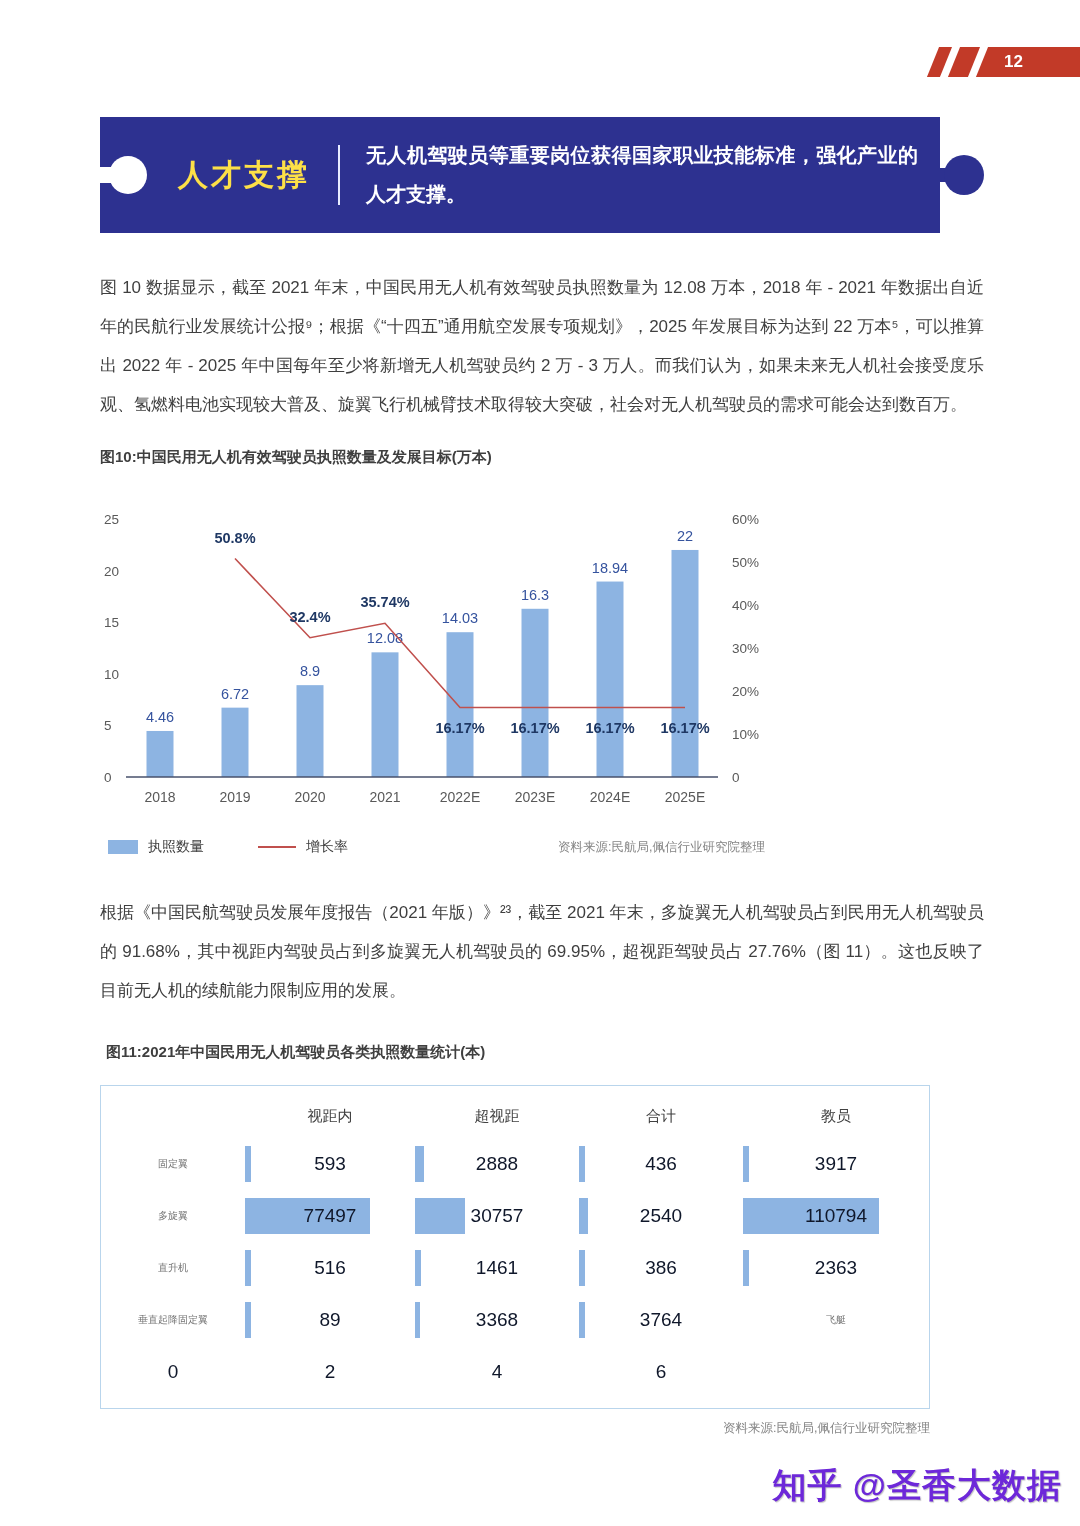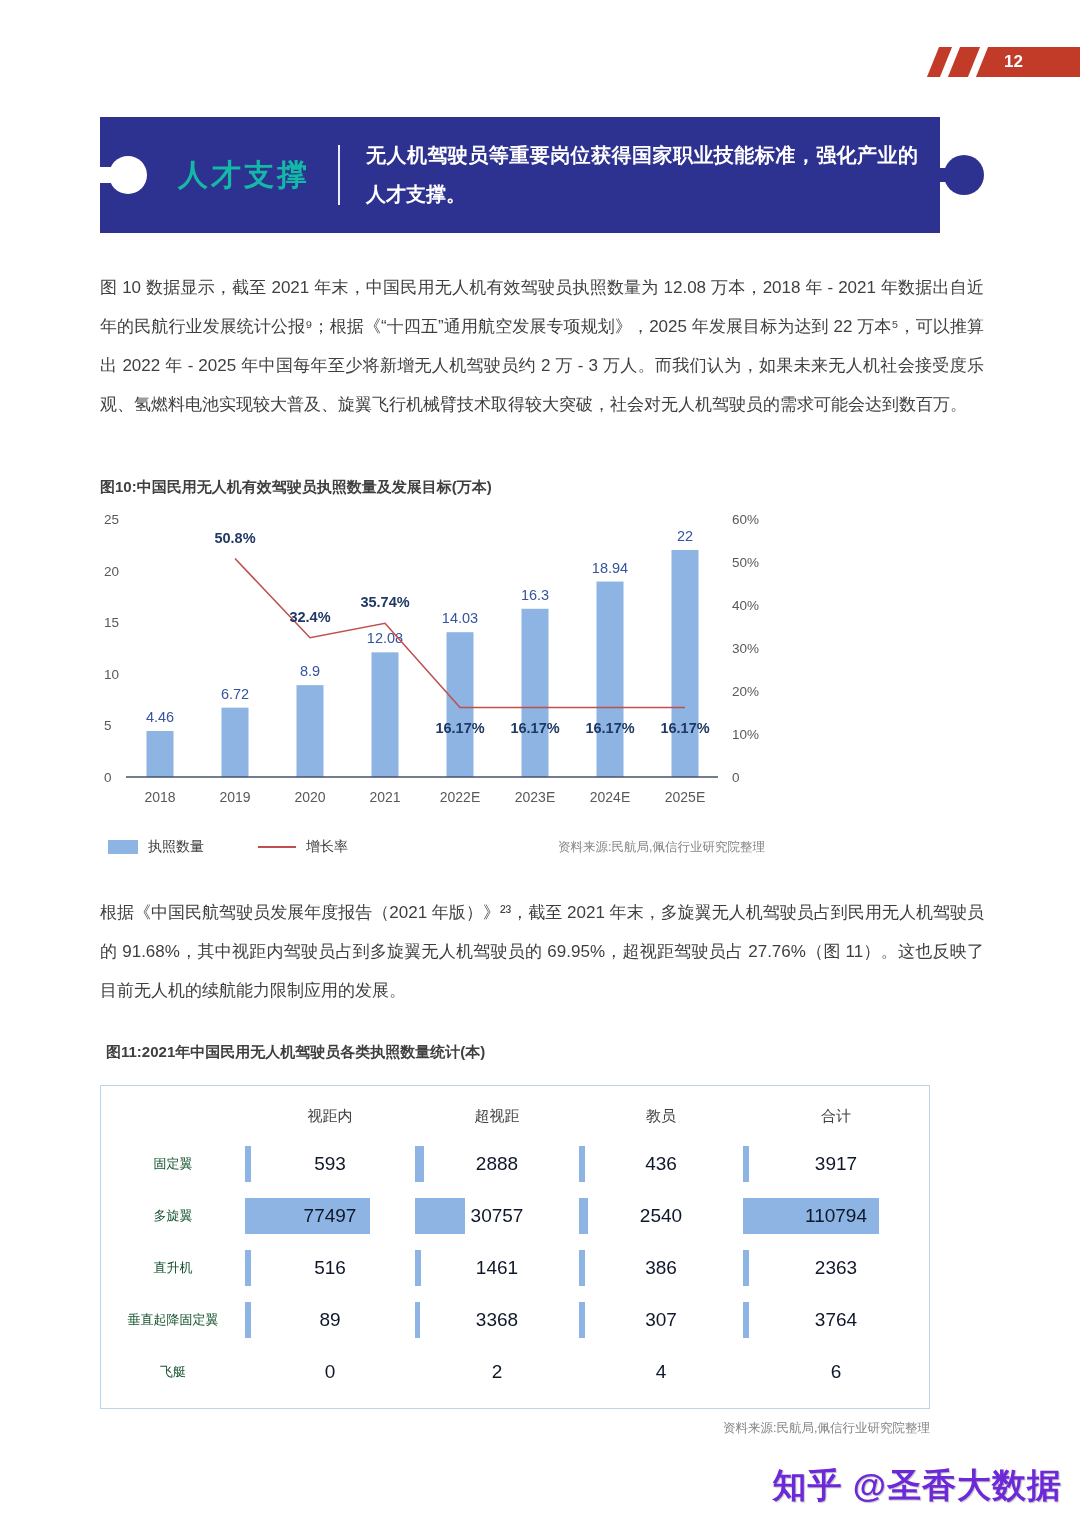--- a/index.html
+++ b/index.html
@@ -18,50 +18,50 @@
     font-size:17px;padding-left:22px;}
   
   .banner{position:absolute;left:100px;top:117px;width:840px;height:116px;background:#2d3190;}
   .banner-notch-neck{position:absolute;left:0;top:calc(50% - 8px);width:13px;height:16px;background:#fff;}
   .banner-notch-circle{position:absolute;left:9px;top:50%;transform:translateY(-50%);
     width:38px;height:38px;border-radius:50%;background:#fff;}
   .banner-knob-neck{position:absolute;right:-12px;top:calc(50% - 7px);width:14px;height:14px;background:#2d3190;}
   .banner-knob{position:absolute;right:-44px;top:50%;transform:translateY(-50%);
     width:40px;height:40px;border-radius:50%;background:#2d3190;}
   .banner-title{position:absolute;left:78px;top:50%;transform:translateY(-50%);
-    color:#14b8a6;font-size:30px;font-weight:bold;letter-spacing:3px;}
+    color:#fde047;font-size:30px;font-weight:bold;letter-spacing:3px;}
   .banner-divider{position:absolute;left:238px;top:28px;width:2px;height:60px;background:#e8ecff;}
   .banner-text{position:absolute;left:266px;top:50%;transform:translateY(-50%);
     width:552px;color:#ffffff;font-size:20px;font-weight:bold;line-height:1.95;text-align:justify;}
   
   .para{position:absolute;left:100px;width:884px;font-size:17px;line-height:39px;
     color:#3f3f3f;text-align:justify;}
   .para.p1{top:268px;}
   .para.p2{top:893px;}
   
   .fig-title{position:absolute;left:100px;font-size:15px;font-weight:bold;color:#3f3f3f;}
-  .fig10-title{top:478px;}
+  .fig10-title{top:448px;}
   .fig11-title{top:1043px;padding-left:6px;}
   .fig11-source{position:absolute;left:100px;top:1420px;width:830px;text-align:right;
     font-size:12.5px;color:#848484;}
   
   .chart-block{position:absolute;left:100px;top:502px;width:665px;}
   .legend-row{position:relative;display:flex;align-items:center;margin-top:18px;height:22px;}
   .legend-item{display:flex;align-items:center;margin-right:46px;margin-left:8px;}
   .legend-swatch-bar{width:30px;height:14px;background:#8db4e2;margin-right:10px;}
   .legend-swatch-line{width:38px;height:0;border-top:2px solid #c0504d;margin-right:10px;}
   .legend-label{font-size:14px;color:#404040;}
   .chart-source{position:absolute;right:0;top:3px;font-size:12.5px;color:#848484;}
   
   .table-wrap{position:absolute;left:100px;top:1085px;width:830px;box-sizing:border-box;
     border:1px solid #b9d5ec;background:#fff;padding:8px 0 10px 0;}
   .tbl{display:grid;grid-template-columns:144px 170px 164px 164px 186px;}
   .tbl-cell{display:flex;align-items:center;justify-content:center;}
   .tbl-head{height:44px;font-size:15px;color:#404040;}
-  .tbl-rowlabel{height:52px;font-size:13px;color:#14532d;}
+  .tbl-rowlabel{height:52px;font-size:10px;color:#737373;}
   .tbl-data{height:52px;position:relative;font-size:19px;color:#0f172a;}
   .tbl-bar{position:absolute;left:0;top:50%;transform:translateY(-50%);height:36px;background:#8db4e2;}
   .tbl-num{position:relative;z-index:1;}
   
   .watermark{position:absolute;right:18px;top:1463px;font-size:34px;font-weight:bold;
     letter-spacing:1px;color:#6d28d9;text-shadow:1px 1px 1px #c2c2c2;}
 </style>
 </head>
 <body>
 
@@ -149,22 +149,22 @@
 </div>
 
 <div class="para p2">根据《中国民航驾驶员发展年度报告（2021 年版）》²³，截至 2021 年末，多旋翼无人机驾驶员占到民用无人机驾驶员的 91.68%，其中视距内驾驶员占到多旋翼无人机驾驶员的 69.95%，超视距驾驶员占 27.76%（图 11）。这也反映了目前无人机的续航能力限制应用的发展。</div>
 
 <div class="fig-title fig11-title">图11:2021年中国民用无人机驾驶员各类执照数量统计(本)</div>
 <div class="table-wrap">
   <div class="tbl" id="tbl11">
       <div class="tbl-cell tbl-head"></div>
       <div class="tbl-cell tbl-head">视距内</div>
       <div class="tbl-cell tbl-head">超视距</div>
+      <div class="tbl-cell tbl-head">合计</div>
       <div class="tbl-cell tbl-head">教员</div>
-      <div class="tbl-cell tbl-head">合计</div>
       <div class="tbl-cell tbl-rowlabel">固定翼</div>
       <div class="tbl-cell tbl-data">
         <div class="tbl-bar" style="width: 6px;"></div>
         <span class="tbl-num">593</span>
       </div>
       <div class="tbl-cell tbl-data">
         <div class="tbl-bar" style="width: 9px;"></div>
         <span class="tbl-num">2888</span>
       </div>
       <div class="tbl-cell tbl-data">
@@ -213,24 +213,20 @@
       <div class="tbl-cell tbl-data">
         <div class="tbl-bar" style="width: 6px;"></div>
         <span class="tbl-num">89</span>
       </div>
       <div class="tbl-cell tbl-data">
         <div class="tbl-bar" style="width: 5px;"></div>
         <span class="tbl-num">3368</span>
       </div>
       <div class="tbl-cell tbl-data">
         <div class="tbl-bar" style="width: 6px;"></div>
-        <span class="tbl-num">307</span>
-      </div>
-      <div class="tbl-cell tbl-data">
-        <div class="tbl-bar" style="width: 6px;"></div>
         <span class="tbl-num">3764</span>
       </div>
       <div class="tbl-cell tbl-rowlabel">飞艇</div>
       <div class="tbl-cell tbl-data">
         <span class="tbl-num">0</span>
       </div>
       <div class="tbl-cell tbl-data">
         <span class="tbl-num">2</span>
       </div>
       <div class="tbl-cell tbl-data">

